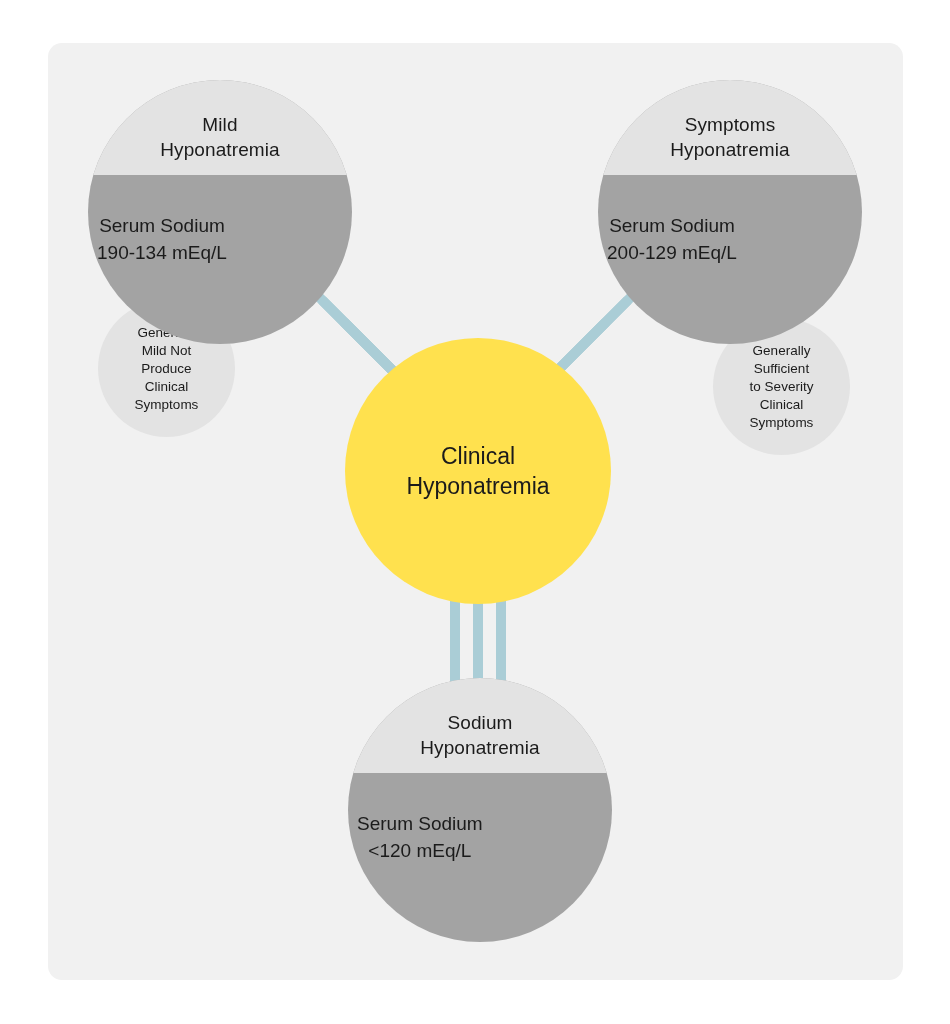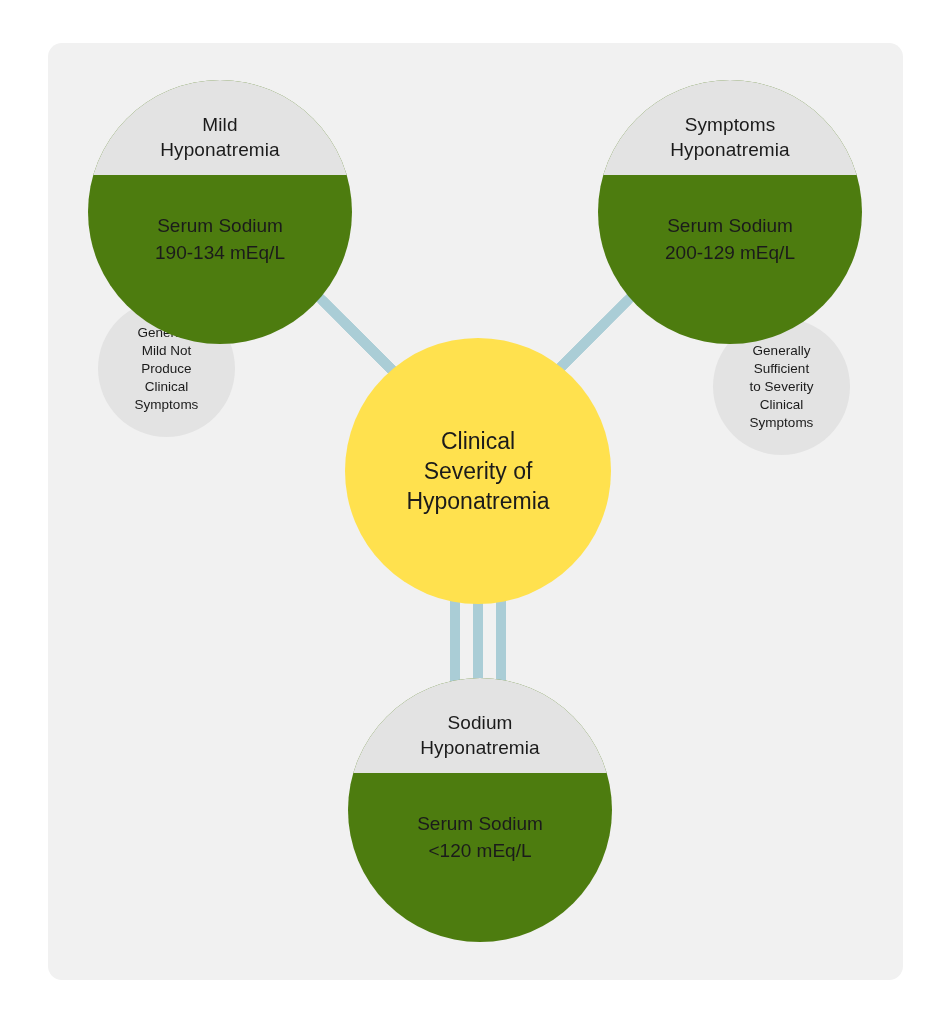--- a/index.html
+++ b/index.html
@@ -38,21 +38,21 @@
   .node {
     position: absolute;
     border-radius: 50%;
     box-sizing: border-box;
   }
 
   
   .cat-circle {
     width: 264px;
     height: 264px;
-    background: #4d7c0f;
+    background: #a3a3a3;
     overflow: hidden;
   }
   .cat-cap {
     position: absolute;
     left: 0;
     top: 0;
     width: 100%;
     height: 95px;
     background: #e3e3e3;
     display: flex;
@@ -62,27 +62,26 @@
   }
   .cat-cap-text {
     font-size: 19px;
     line-height: 25px;
     color: #1b1b1b;
     letter-spacing: 0.1px;
     padding-top: 18px;
   }
   .cat-body {
     position: absolute;
-    left: 0;
+    left: 9px;
     top: 95px;
     width: 100%;
     height: 169px;
     display: flex;
     align-items: flex-start;
-    justify-content: center;
     text-align: center;
   }
   .cat-body-text {
     font-size: 19px;
     line-height: 27px;
     color: #1b1b1b;
     padding-top: 37px;
   }
 
   .circle-mild     { left: 88px;  top: 80px;  }
@@ -211,18 +210,17 @@
       <div class="cat-body-text">
         <div>Serum Sodium</div>
         <div>&lt;120 mEq/L</div>
       </div>
     </div>
   </div>
 
   <div class="node hub">
     <div class="hub-text">
       <div>Clinical</div>
-      <div>Severity of</div>
       <div>Hyponatremia</div>
     </div>
   </div>
 
 </div>
 
 </body></html>

